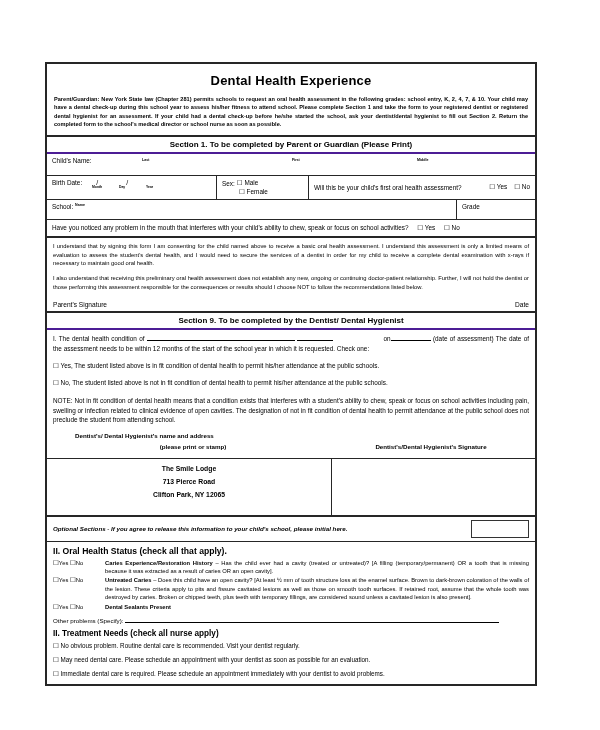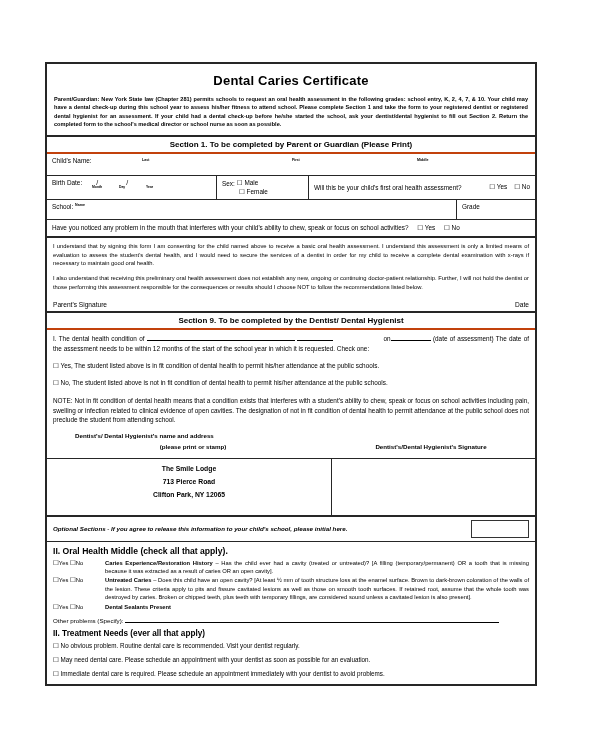--- a/index.html
+++ b/index.html
@@ -36,21 +36,21 @@
   }
   .intro {
     font-size: 5.6px;
     font-weight: bold;
     line-height: 1.5;
     padding: 0 7px 6px 7px;
     text-align: justify;
   }
   .band {
     border-top: 2px solid #262626;
-    border-bottom: 2px solid #c2410c;
+    border-bottom: 2px solid #4c1d95;
     text-align: center;
     font-size: 8px;
     font-weight: bold;
     padding: 3px 0;
   }
 
   
   .row {
     display: flex;
     border-bottom: 1px solid #262626;
@@ -199,21 +199,21 @@
   .tn-head { font-size: 8.2px; font-weight: bold; margin: 5px 0 4px 0; }
   .tn-item { font-size: 6.3px; margin-bottom: 6px; }
   .tn-item:last-child { margin-bottom: 1px; }
   .box { font-family: "DejaVu Sans", sans-serif; font-size: 6.5px; }
 </style>
 </head>
 <body>
 
 <div class="form">
 
-  <div class="title">Dental Caries Certificate</div>
+  <div class="title">Dental Health Experience</div>
 
   <div class="intro">Parent/Guardian:   New York State law (Chapter 281) permits schools to request an oral health assessment in the following grades: school entry, K, 2, 4, 7, &amp; 10. Your child may have a dental check-up during this school year to assess his/her fitness to attend school.  Please complete Section 1 and take the form to your registered dentist or registered dental hygienist for an assessment.  If your child had a dental check-up before he/she started the school, ask your dentist/dental hygienist to fill out Section 2.  Return the completed form to the school's medical director or school nurse as soon as possible.</div>
 
   <div class="band">Section 1. To be completed by Parent or Guardian (Please Print)</div>
 
   <div class="row namerow">
     <div class="cell" style="flex:1;">
       <span class="lbl">Child's Name:</span>
       <span class="tiny name-last">Last</span>
       <span class="tiny name-first">First</span>
@@ -336,21 +336,21 @@
     </div>
     <div class="addr-right"></div>
   </div>
 
   <div class="opt-row">
     <span class="opt-text">Optional Sections - If you agree to release this information to your child's school, please initial here.</span>
     <span class="initial-box"></span>
   </div>
 
   <div class="opt-body">
-    <div class="sec-head">II. Oral Health Middle (check all that apply).</div>
+    <div class="sec-head">II. Oral Health Status (check all that apply).</div>
 
     <div class="ohs-item">
       <span class="ohs-yn">
         <span class="box">☐</span><span>Yes</span>
         <span class="box">☐</span><span>No</span>
       </span>
       <span class="ohs-txt"><b>Caries Experience/Restoration History</b><span> – Has the child ever had a cavity (treated or untreated)?  [A filling (temporary/permanent) OR a tooth that is missing because it was extracted as a result of caries OR an open cavity].</span></span>
     </div>
 
     <div class="ohs-item">
@@ -367,21 +367,21 @@
         <span class="box">☐</span><span>No</span>
       </span>
       <span class="ohs-txt"><b>Dental Sealants Present</b></span>
     </div>
 
     <div class="other-line">
       <span>Other problems (Specify):</span>
       <span class="fill"></span>
     </div>
 
-    <div class="tn-head">II. Treatment Needs (ever all that apply)</div>
+    <div class="tn-head">II. Treatment Needs (check all nurse apply)</div>
 
     <div class="tn-item">
       <span class="box">☐</span>
       <span>No obvious problem. Routine dental care is recommended.  Visit your dentist regularly.</span>
     </div>
     <div class="tn-item">
       <span class="box">☐</span>
       <span>May need dental care.  Please schedule an appointment with your dentist as soon as possible for an evaluation.</span>
     </div>
     <div class="tn-item">

